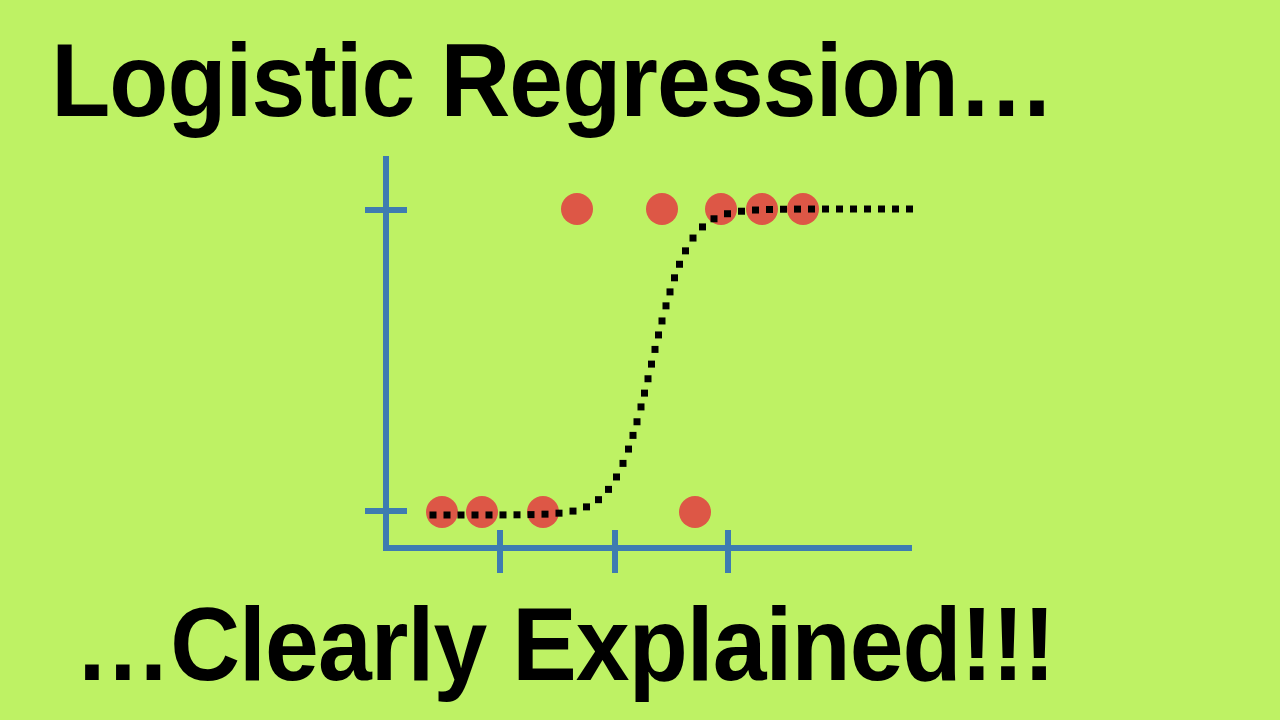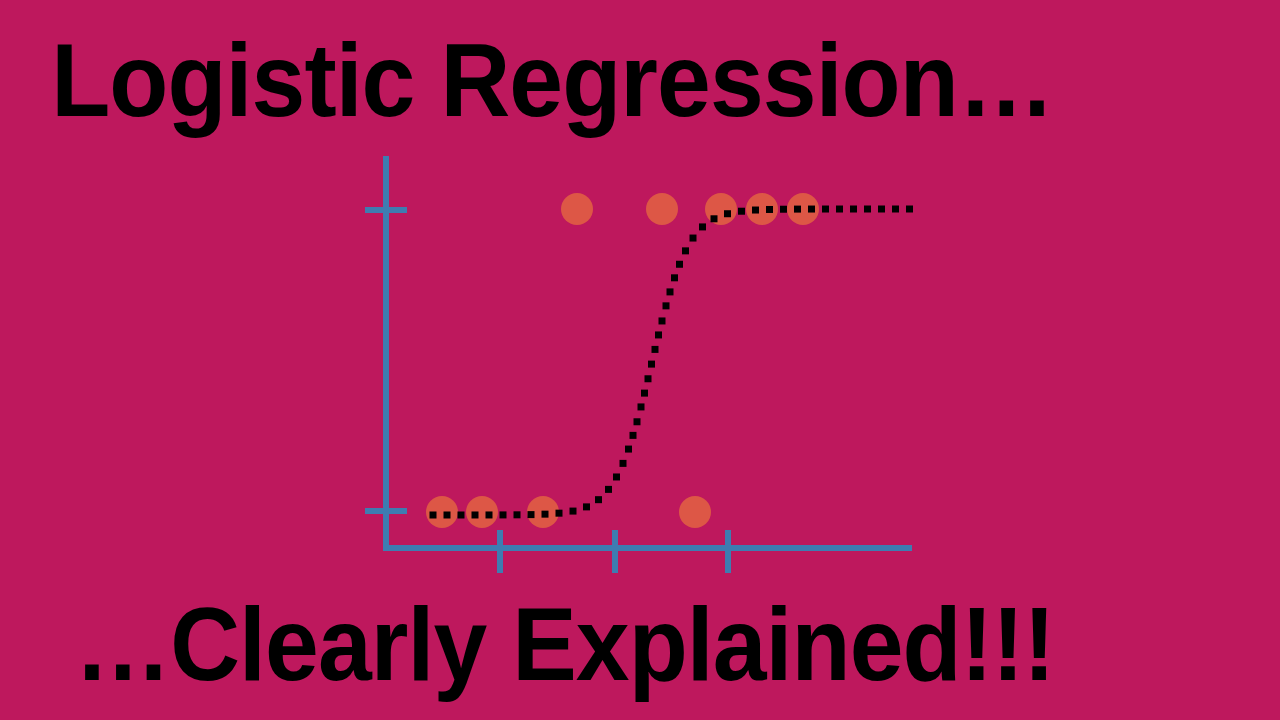--- a/index.html
+++ b/index.html
@@ -10,21 +10,21 @@
   body {
     width: 1280px;
     height: 720px;
     overflow: hidden;
     font-family: "Liberation Sans", sans-serif;
   }
   #slide {
     position: relative;
     width: 1280px;
     height: 720px;
-    background: #be185d;
+    background: #bef264;
   }
   .headline {
     position: absolute;
     left: 0;
     width: 1280px;
     color: #000000;
     font-family: "Liberation Sans", sans-serif;
     font-weight: bold;
     font-size: 104px;
     line-height: 104px;

